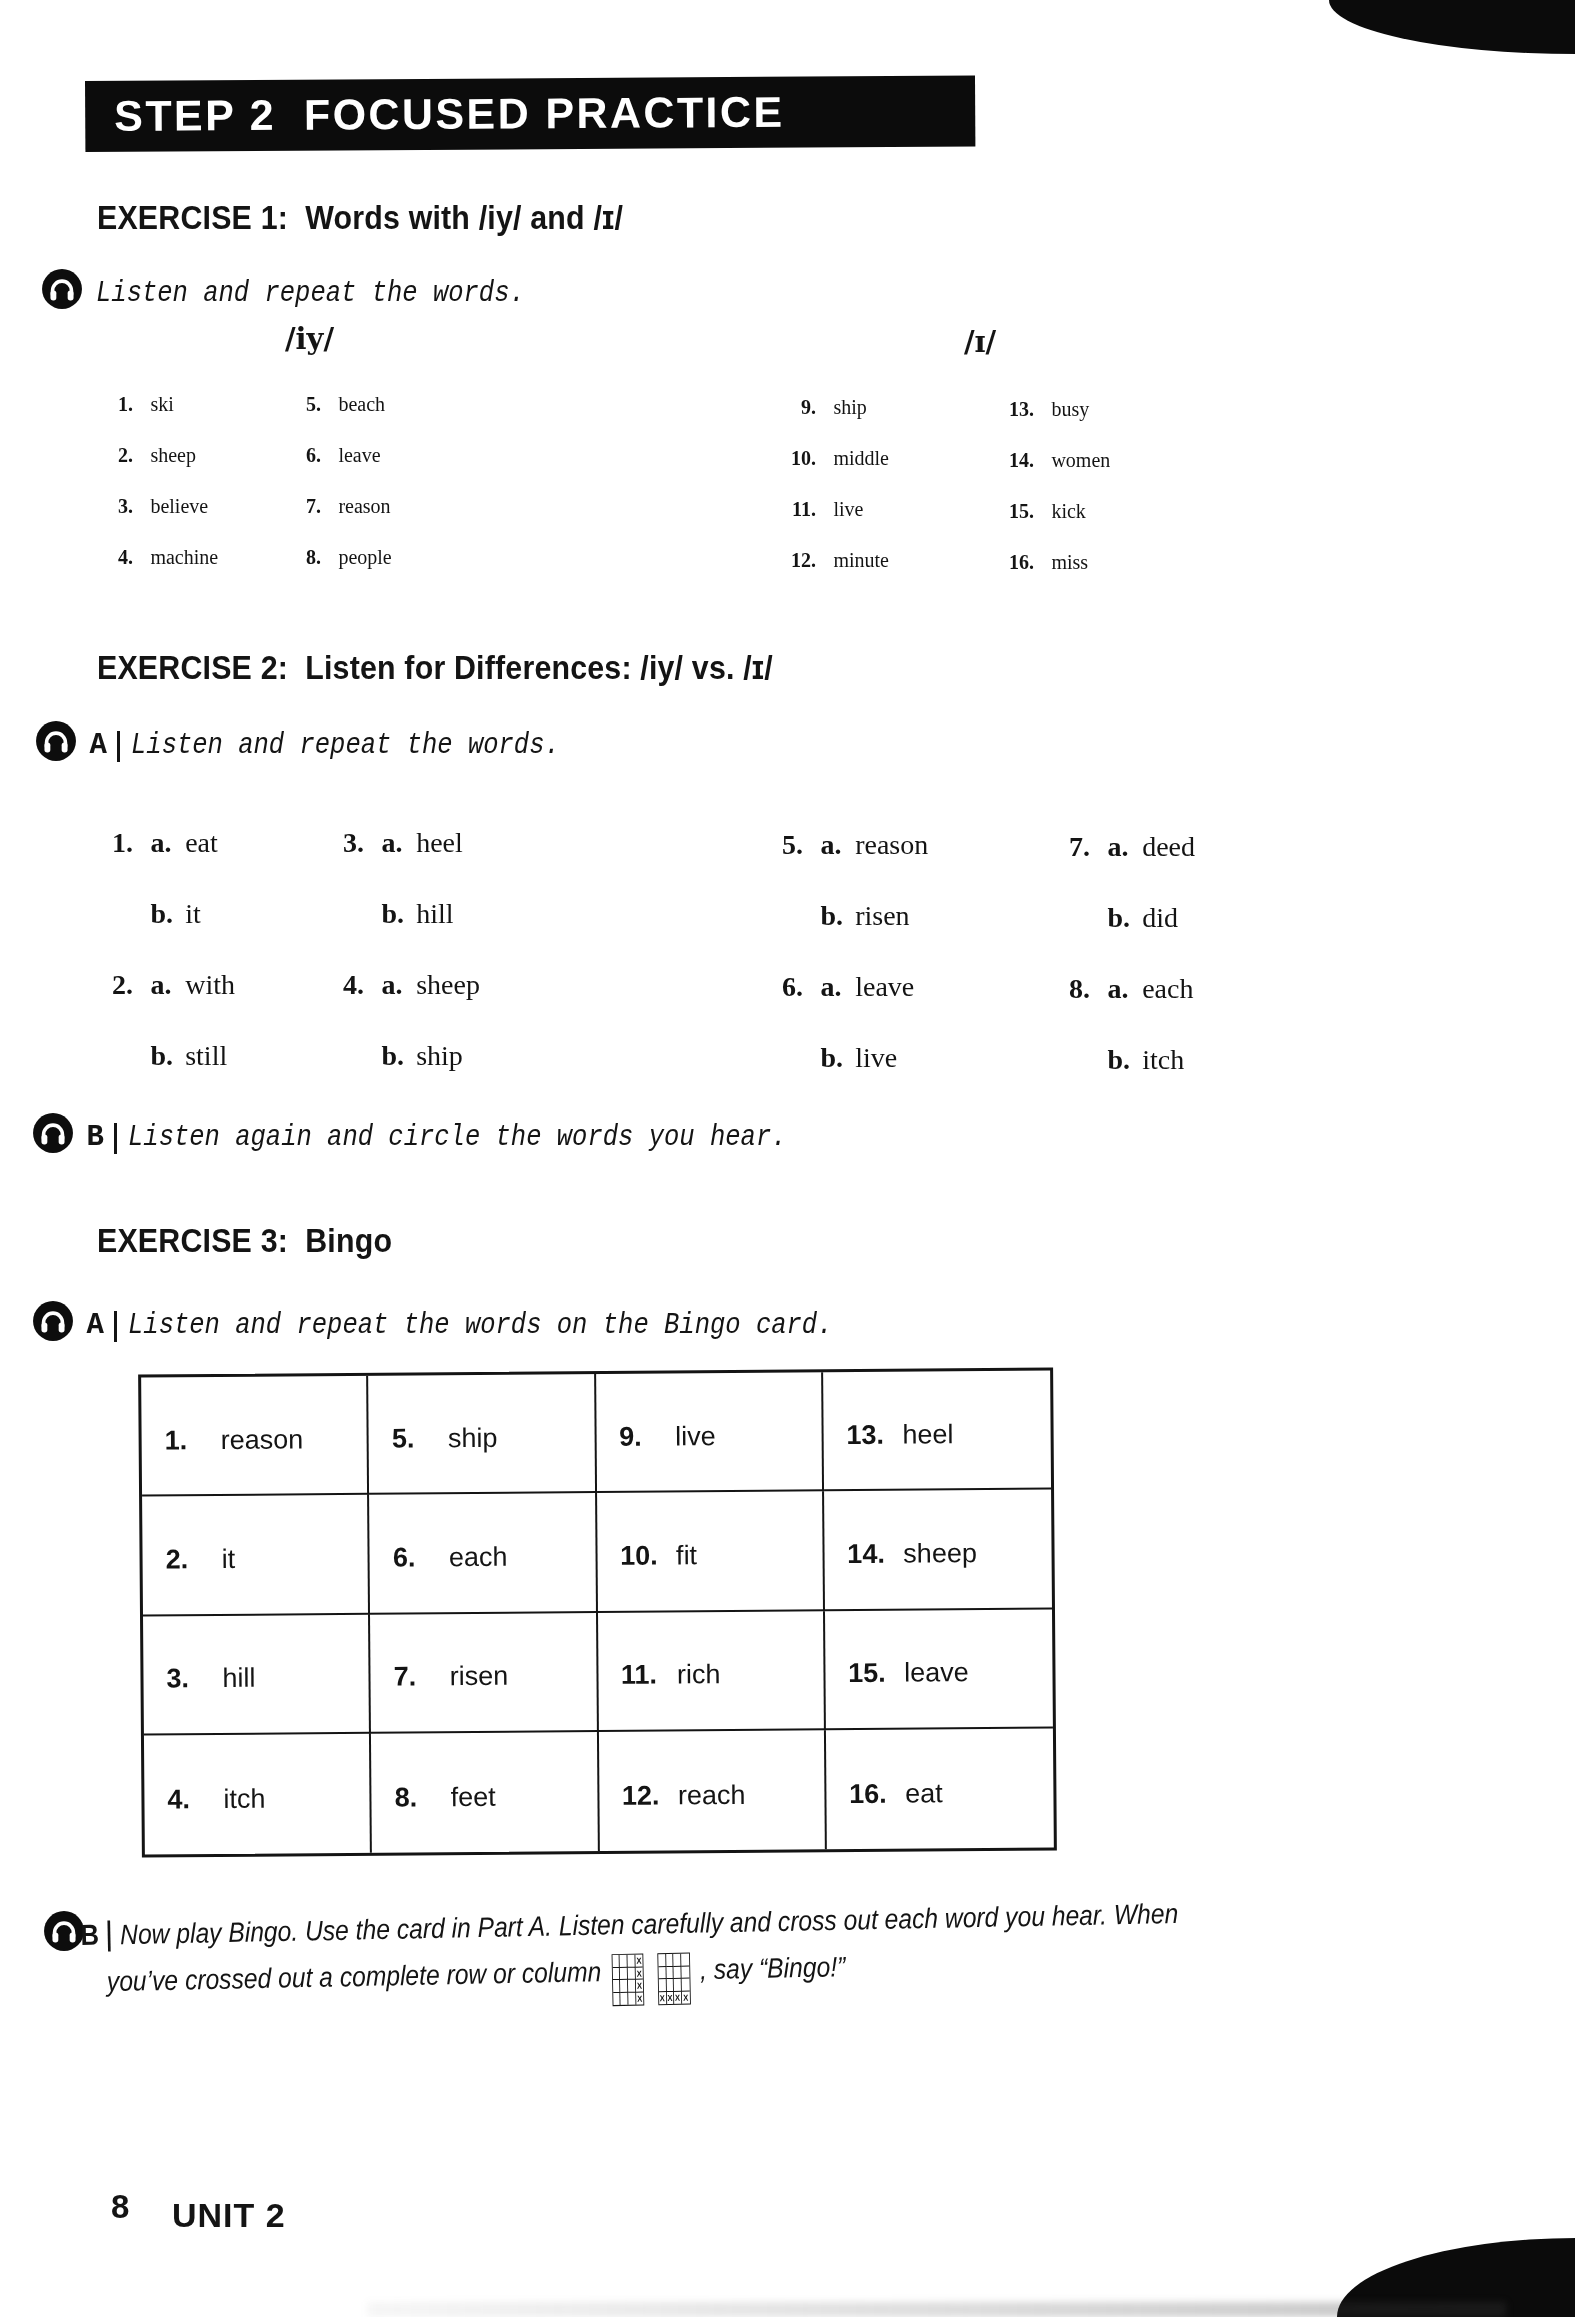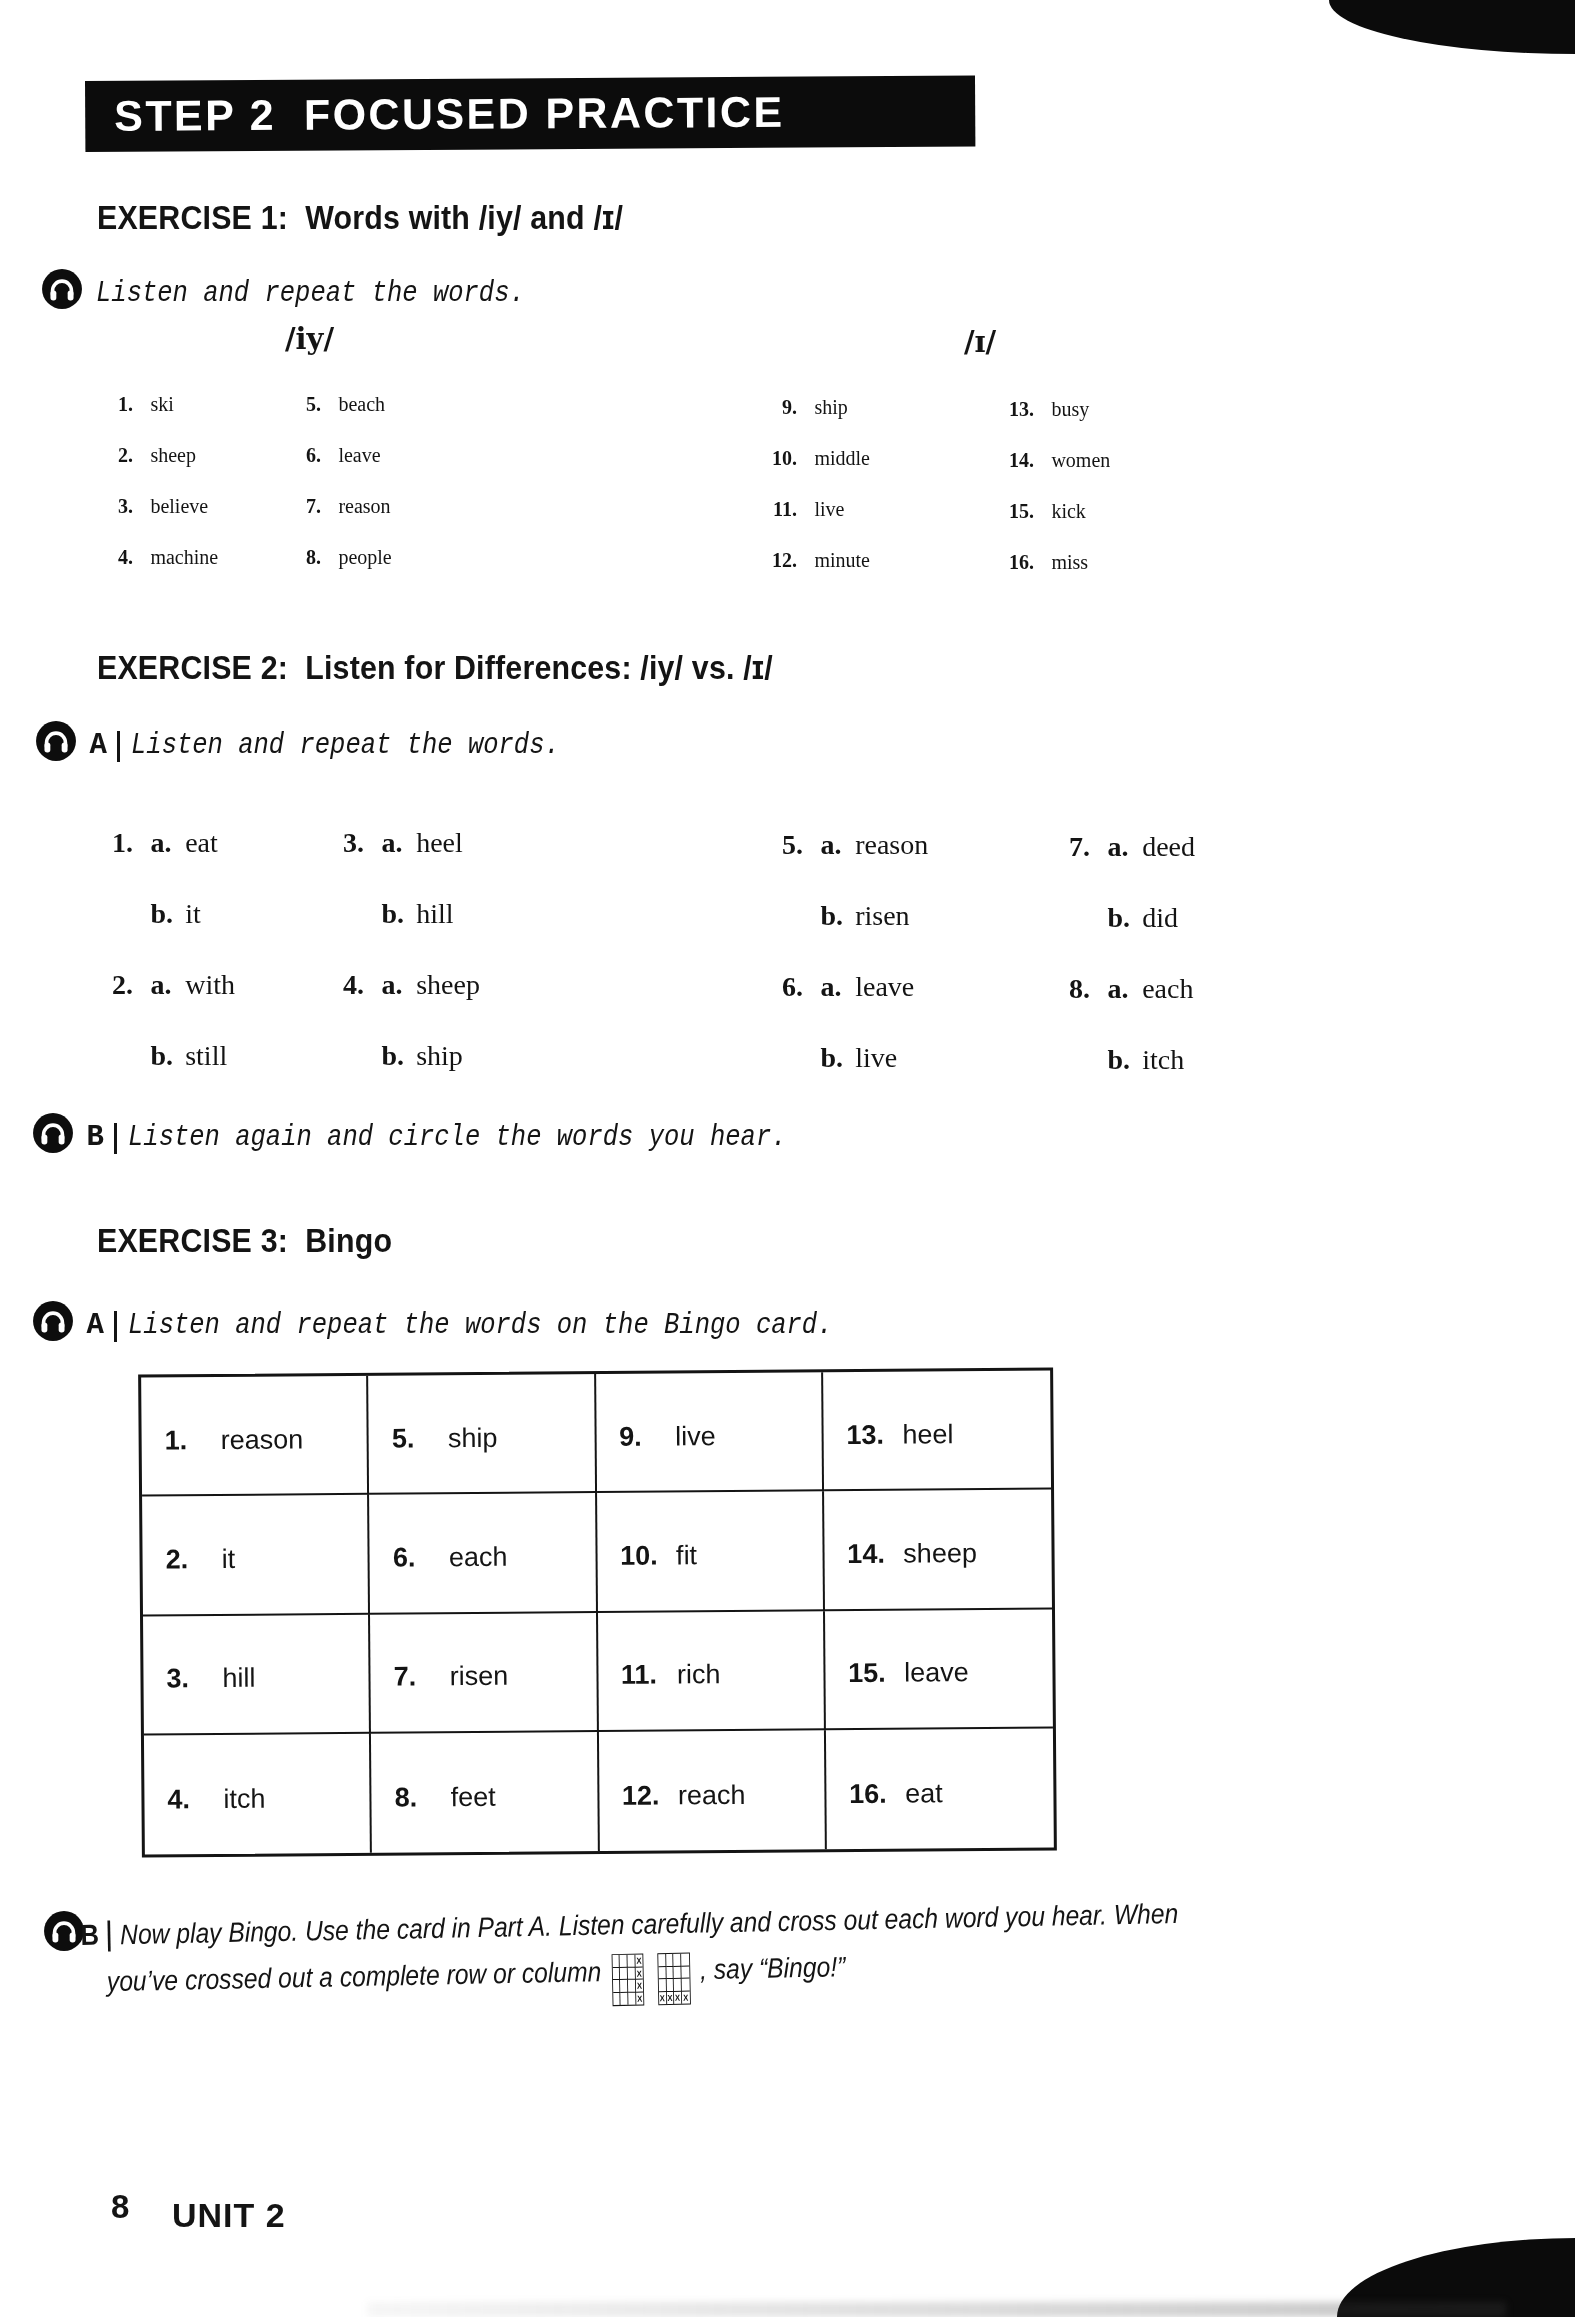--- a/index.html
+++ b/index.html
@@ -117,21 +117,21 @@
   <div class="row"><span class="num">2.</span><span class="word">sheep</span></div>
   <div class="row"><span class="num">3.</span><span class="word">believe</span></div>
   <div class="row"><span class="num">4.</span><span class="word">machine</span></div>
 </div>
 <div class="wcol" style="left:271px;top:379px;">
   <div class="row"><span class="num">5.</span><span class="word">beach</span></div>
   <div class="row"><span class="num">6.</span><span class="word">leave</span></div>
   <div class="row"><span class="num">7.</span><span class="word">reason</span></div>
   <div class="row"><span class="num">8.</span><span class="word">people</span></div>
 </div>
-<div class="wcol" style="left:747px;top:382px;">
+<div class="wcol" style="left:766px;top:382px;">
   <div class="row"><span class="num">9.</span><span class="word">ship</span></div>
   <div class="row"><span class="num">10.</span><span class="word">middle</span></div>
   <div class="row"><span class="num">11.</span><span class="word">live</span></div>
   <div class="row"><span class="num">12.</span><span class="word">minute</span></div>
 </div>
 <div class="wcol" style="left:984px;top:384px;">
   <div class="row"><span class="num">13.</span><span class="word">busy</span></div>
   <div class="row"><span class="num">14.</span><span class="word">women</span></div>
   <div class="row"><span class="num">15.</span><span class="word">kick</span></div>
   <div class="row"><span class="num">16.</span><span class="word">miss</span></div>

